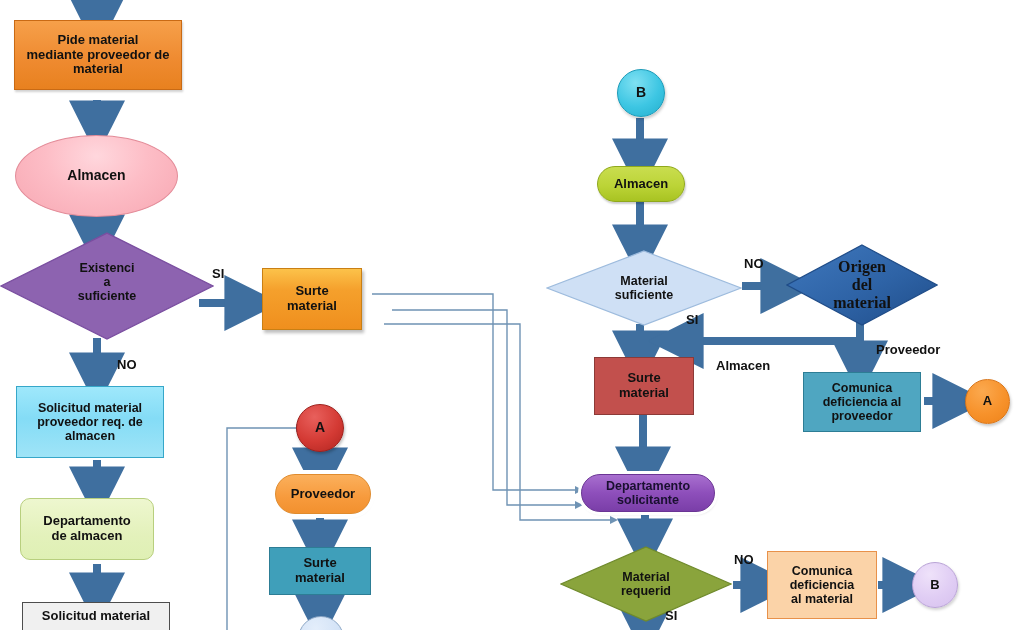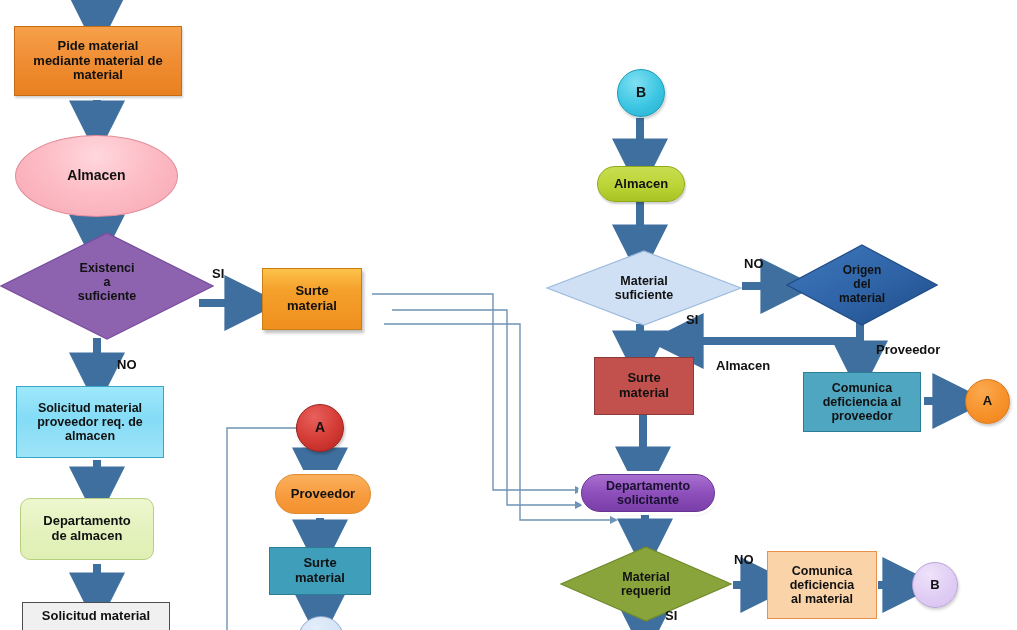--- a/index.html
+++ b/index.html
@@ -134,24 +134,24 @@
       <line x1="645" y1="510" x2="645" y2="544"></line>
 
       <line x1="733" y1="585" x2="766" y2="585"></line>
 
       <line x1="878" y1="585" x2="908" y2="585"></line>
 
       <line x1="645" y1="612" x2="645" y2="628"></line>
     </g>
   </svg>
 
-  <div class="node rect rect-orange" style="left:14px;top:26px;width:168px;height:70px;font-size:13px;">
+  <div class="node rect rect-orange" style="left:14px;top:20px;width:168px;height:70px;font-size:13px;">
     <span>
       <span>Pide material</span><br>
-      <span>mediante material de</span><br>
+      <span>mediante proveedor de</span><br>
       <span>material</span>
     </span>
   </div>
 
   <div class="node ellipse-pink" style="left:15px;top:135px;width:163px;height:82px;font-size:14px;">
     <span>Almacen</span>
   </div>
 
   <div class="dia" style="left:0px;top:232px;width:198px;height:100px;padding-left:16px;">
     <svg viewBox="0 0 198 100" preserveAspectRatio="none">
@@ -233,21 +233,21 @@
     <svg viewBox="0 0 152 82" preserveAspectRatio="none">
       <defs>
         <linearGradient id="gOrigen" x1="0" y1="0" x2="1" y2="1">
           <stop offset="0%" stop-color="#3f78bd"></stop>
           <stop offset="55%" stop-color="#2e63a6"></stop>
           <stop offset="100%" stop-color="#1f4c88"></stop>
         </linearGradient>
       </defs>
       <polygon points="76,1 151,41 76,81 1,41" fill="url(#gOrigen)" stroke="#1f4c88" stroke-width="1.2"></polygon>
     </svg>
-    <div class="dlabel" style="font-size:12px;">
+    <div class="dlabel" style="font-size:16px;font-family:Liberation Serif, serif;">
       <span>
         <span>Origen</span><br>
         <span>del</span><br>
         <span>material</span>
       </span>
     </div>
   </div>
 
   <div class="node rect rect-red" style="left:594px;top:357px;width:100px;height:58px;font-size:13px;">
     <span>

